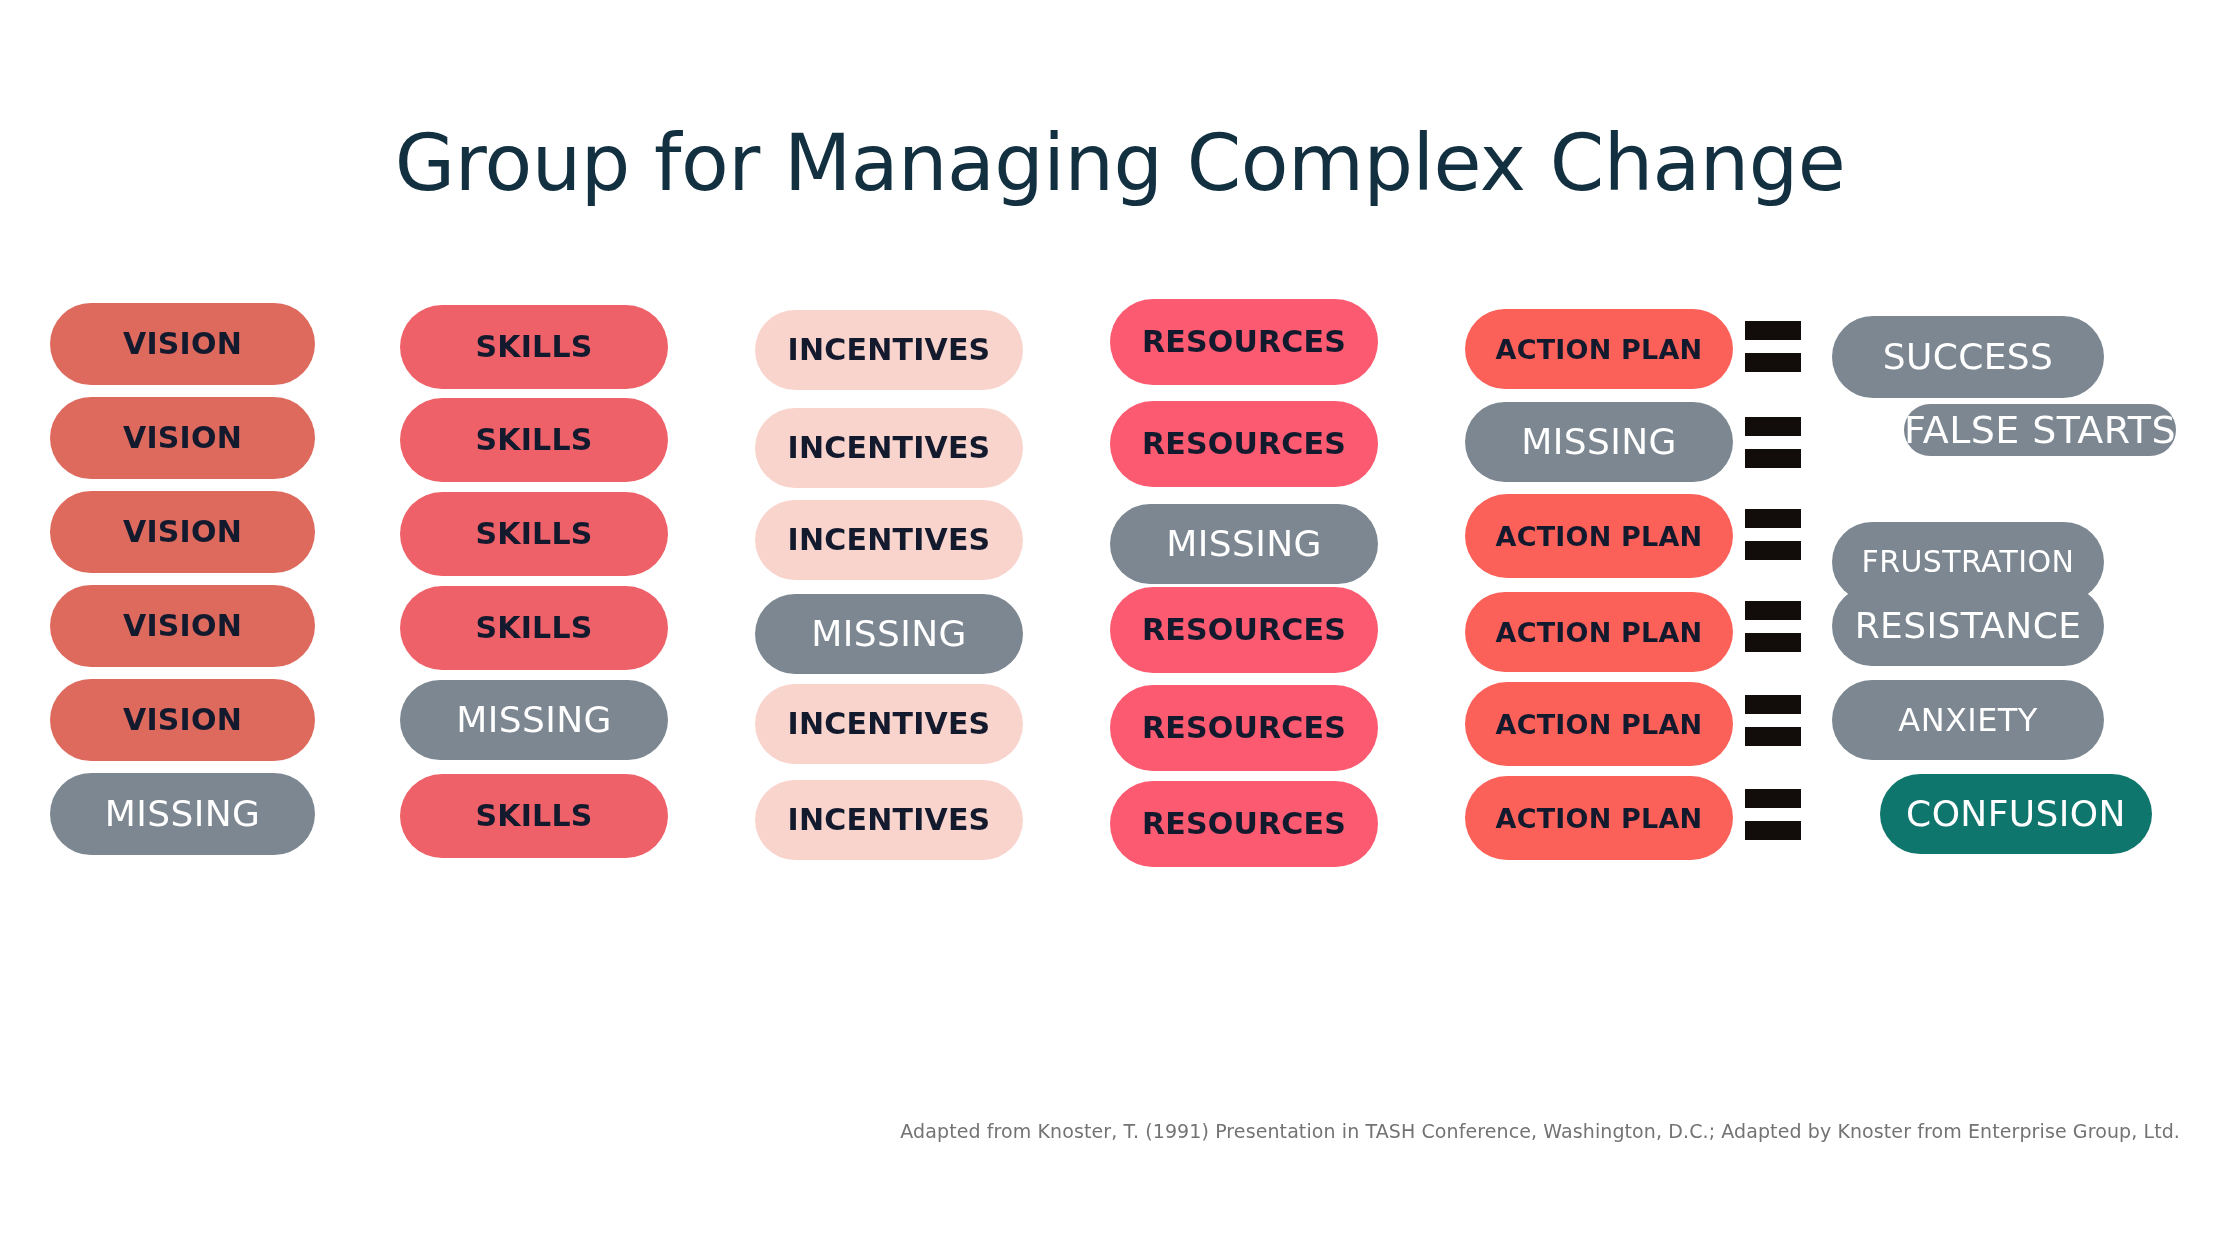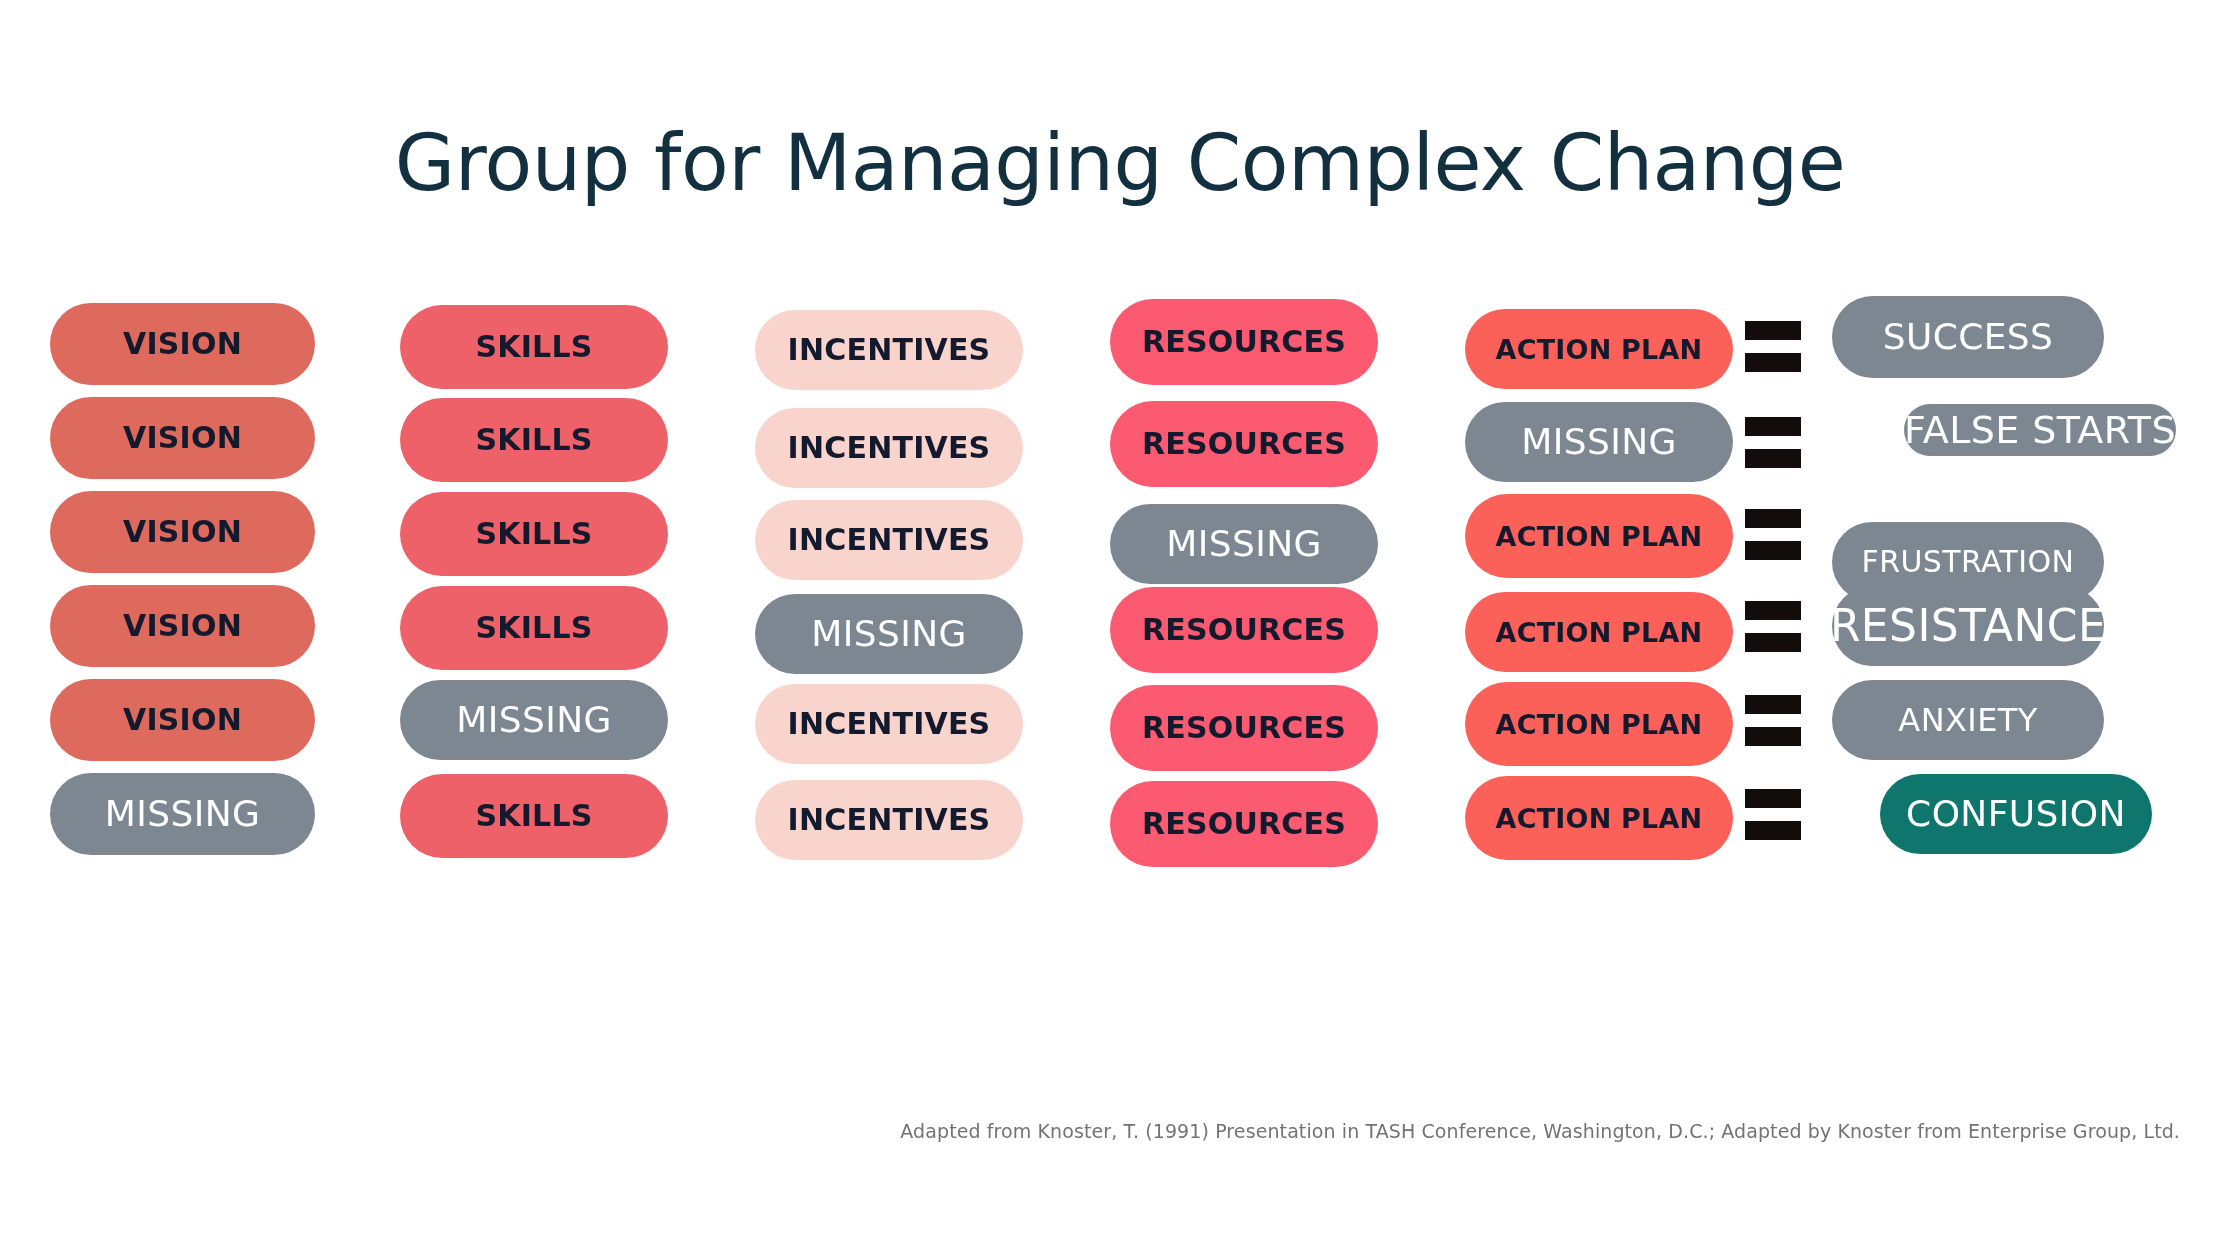--- a/index.html
+++ b/index.html
@@ -79,21 +79,21 @@
       <div class="pill strong" style="position: absolute; left: 50px; width: 265px; top: 31px; height: 82px; background: rgb(222, 106, 94); font-size: 30px;">VISION</div>
       <div class="pill strong" style="position: absolute; left: 400px; width: 268px; top: 33px; height: 84px; background: rgb(239, 97, 104); font-size: 30px;">SKILLS</div>
       <div class="pill strong" style="position: absolute; left: 755px; width: 268px; top: 38px; height: 80px; background: rgb(249, 212, 204); font-size: 30px;">INCENTIVES</div>
       <div class="pill strong" style="position: absolute; left: 1110px; width: 268px; top: 27px; height: 86px; background: rgb(251, 90, 112); font-size: 30px;">RESOURCES</div>
       <div class="pill strong" style="position: absolute; left: 1465px; width: 268px; top: 37px; height: 80px; background: rgb(251, 96, 89); font-size: 27px;">ACTION PLAN</div>
       <div class="eq" style="left: 1745px; top: 46px; height: 56px; width: 56px;">
         <span class="bar"></span>
         <span class="gap"></span>
         <span class="bar"></span>
       </div>
-      <div class="pill light" style="position: absolute; left: 1832px; width: 272px; top: 24px; height: 82px; background: rgb(124, 135, 145); font-size: 36px;">SUCCESS</div>
+      <div class="pill light" style="position: absolute; left: 1832px; width: 272px; top: 44px; height: 82px; background: rgb(124, 135, 145); font-size: 36px;">SUCCESS</div>
     </div>
     <div class="row">
       <div class="pill strong" style="position: absolute; left: 50px; width: 265px; top: 125px; height: 82px; background: rgb(222, 106, 94); font-size: 30px;">VISION</div>
       <div class="pill strong" style="position: absolute; left: 400px; width: 268px; top: 126px; height: 84px; background: rgb(239, 97, 104); font-size: 30px;">SKILLS</div>
       <div class="pill strong" style="position: absolute; left: 755px; width: 268px; top: 136px; height: 80px; background: rgb(249, 212, 204); font-size: 30px;">INCENTIVES</div>
       <div class="pill strong" style="position: absolute; left: 1110px; width: 268px; top: 129px; height: 86px; background: rgb(251, 90, 112); font-size: 30px;">RESOURCES</div>
       <div class="pill light" style="position: absolute; left: 1465px; width: 268px; top: 130px; height: 80px; background: rgb(124, 135, 145); font-size: 36px;">MISSING</div>
       <div class="eq" style="left: 1745px; top: 142px; height: 56px; width: 56px;">
         <span class="bar"></span>
         <span class="gap"></span>
@@ -118,21 +118,21 @@
       <div class="pill strong" style="position: absolute; left: 50px; width: 265px; top: 313px; height: 82px; background: rgb(222, 106, 94); font-size: 30px;">VISION</div>
       <div class="pill strong" style="position: absolute; left: 400px; width: 268px; top: 314px; height: 84px; background: rgb(239, 97, 104); font-size: 30px;">SKILLS</div>
       <div class="pill light" style="position: absolute; left: 755px; width: 268px; top: 322px; height: 80px; background: rgb(124, 135, 145); font-size: 36px;">MISSING</div>
       <div class="pill strong" style="position: absolute; left: 1110px; width: 268px; top: 315px; height: 86px; background: rgb(251, 90, 112); font-size: 30px;">RESOURCES</div>
       <div class="pill strong" style="position: absolute; left: 1465px; width: 268px; top: 320px; height: 80px; background: rgb(251, 96, 89); font-size: 27px;">ACTION PLAN</div>
       <div class="eq" style="left: 1745px; top: 326px; height: 56px; width: 56px;">
         <span class="bar"></span>
         <span class="gap"></span>
         <span class="bar"></span>
       </div>
-      <div class="pill light" style="position: absolute; left: 1832px; width: 272px; top: 314px; height: 80px; background: rgb(124, 135, 145); font-size: 44px; text-align: right;">RESISTANCE</div>
+      <div class="pill light" style="position: absolute; left: 1832px; width: 272px; top: 314px; height: 80px; background: rgb(124, 135, 145); font-size: 36px; text-align: right;">RESISTANCE</div>
     </div>
     <div class="row">
       <div class="pill strong" style="position: absolute; left: 50px; width: 265px; top: 407px; height: 82px; background: rgb(222, 106, 94); font-size: 30px;">VISION</div>
       <div class="pill light" style="position: absolute; left: 400px; width: 268px; top: 408px; height: 80px; background: rgb(124, 135, 145); font-size: 36px;">MISSING</div>
       <div class="pill strong" style="position: absolute; left: 755px; width: 268px; top: 412px; height: 80px; background: rgb(249, 212, 204); font-size: 30px;">INCENTIVES</div>
       <div class="pill strong" style="position: absolute; left: 1110px; width: 268px; top: 413px; height: 86px; background: rgb(251, 90, 112); font-size: 30px;">RESOURCES</div>
       <div class="pill strong" style="position: absolute; left: 1465px; width: 268px; top: 410px; height: 84px; background: rgb(251, 96, 89); font-size: 27px;">ACTION PLAN</div>
       <div class="eq" style="left: 1745px; top: 420px; height: 56px; width: 56px;">
         <span class="bar"></span>
         <span class="gap"></span>

